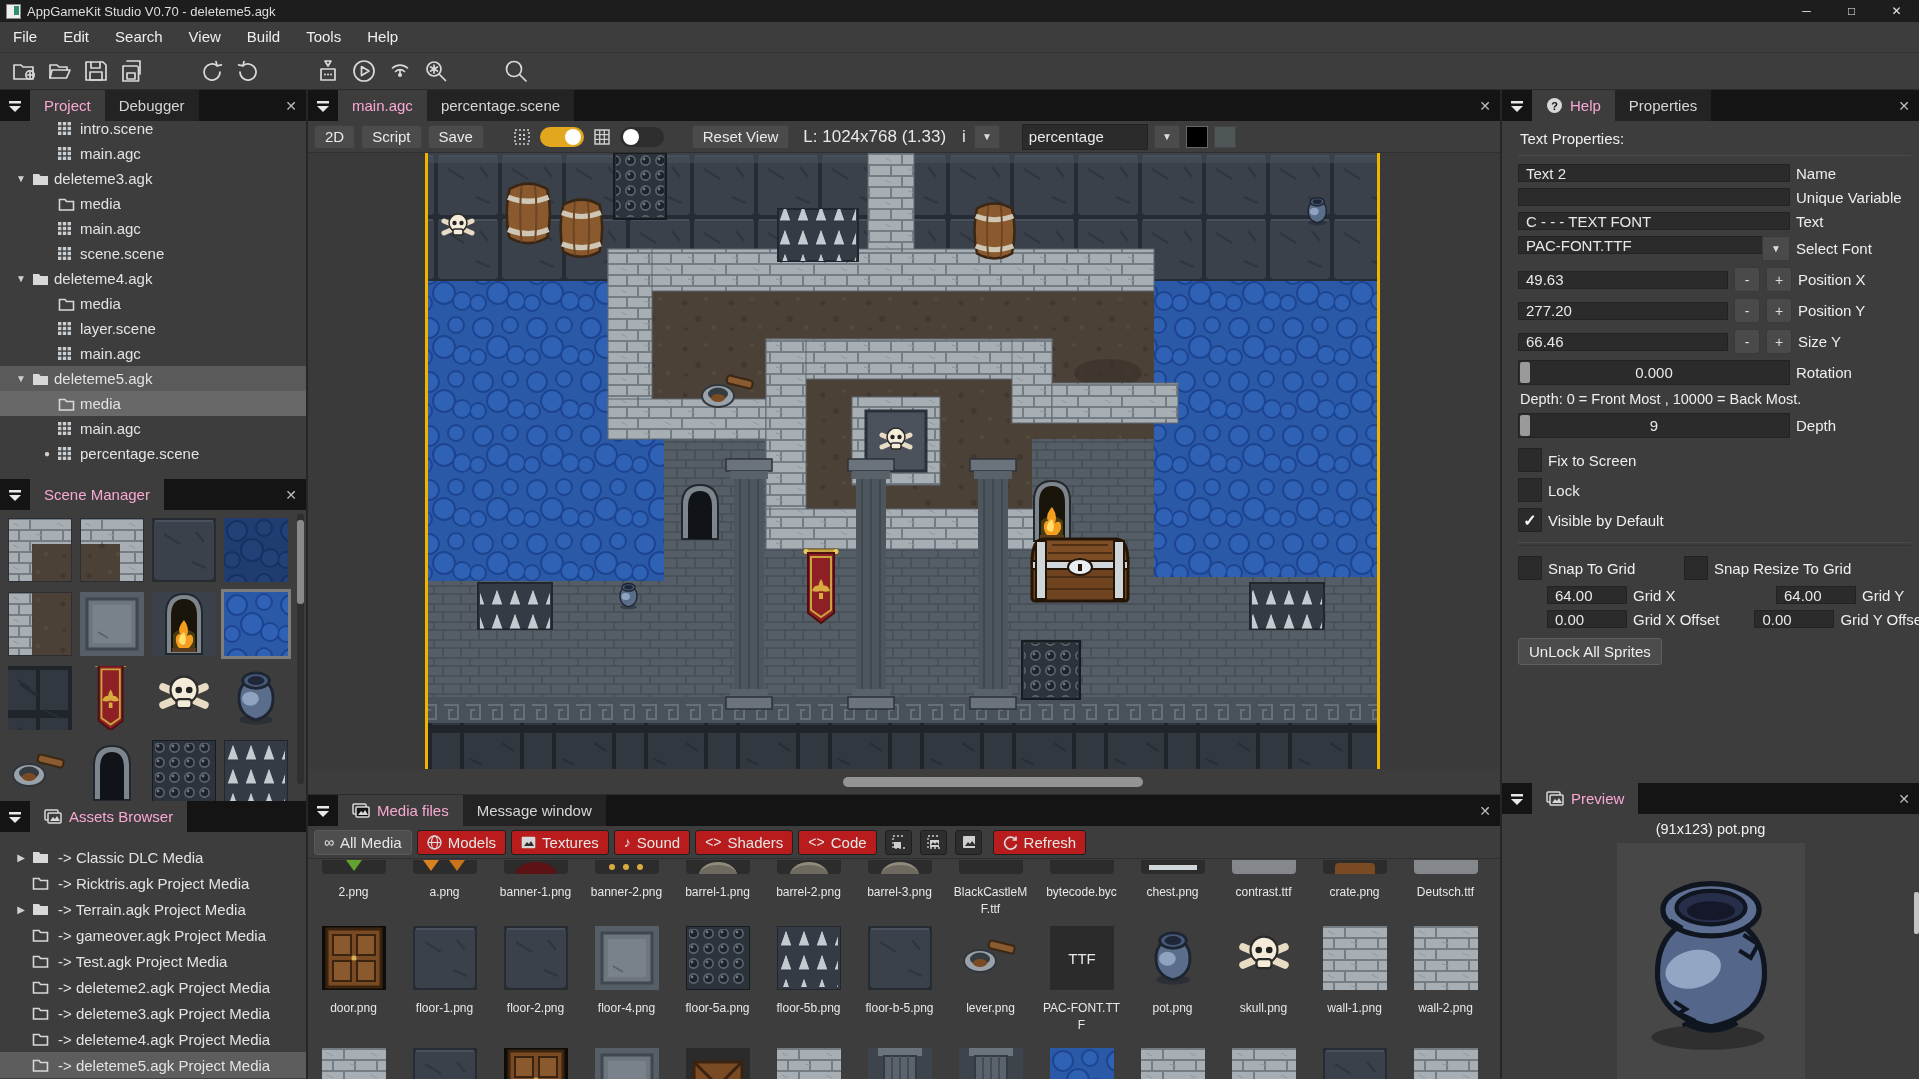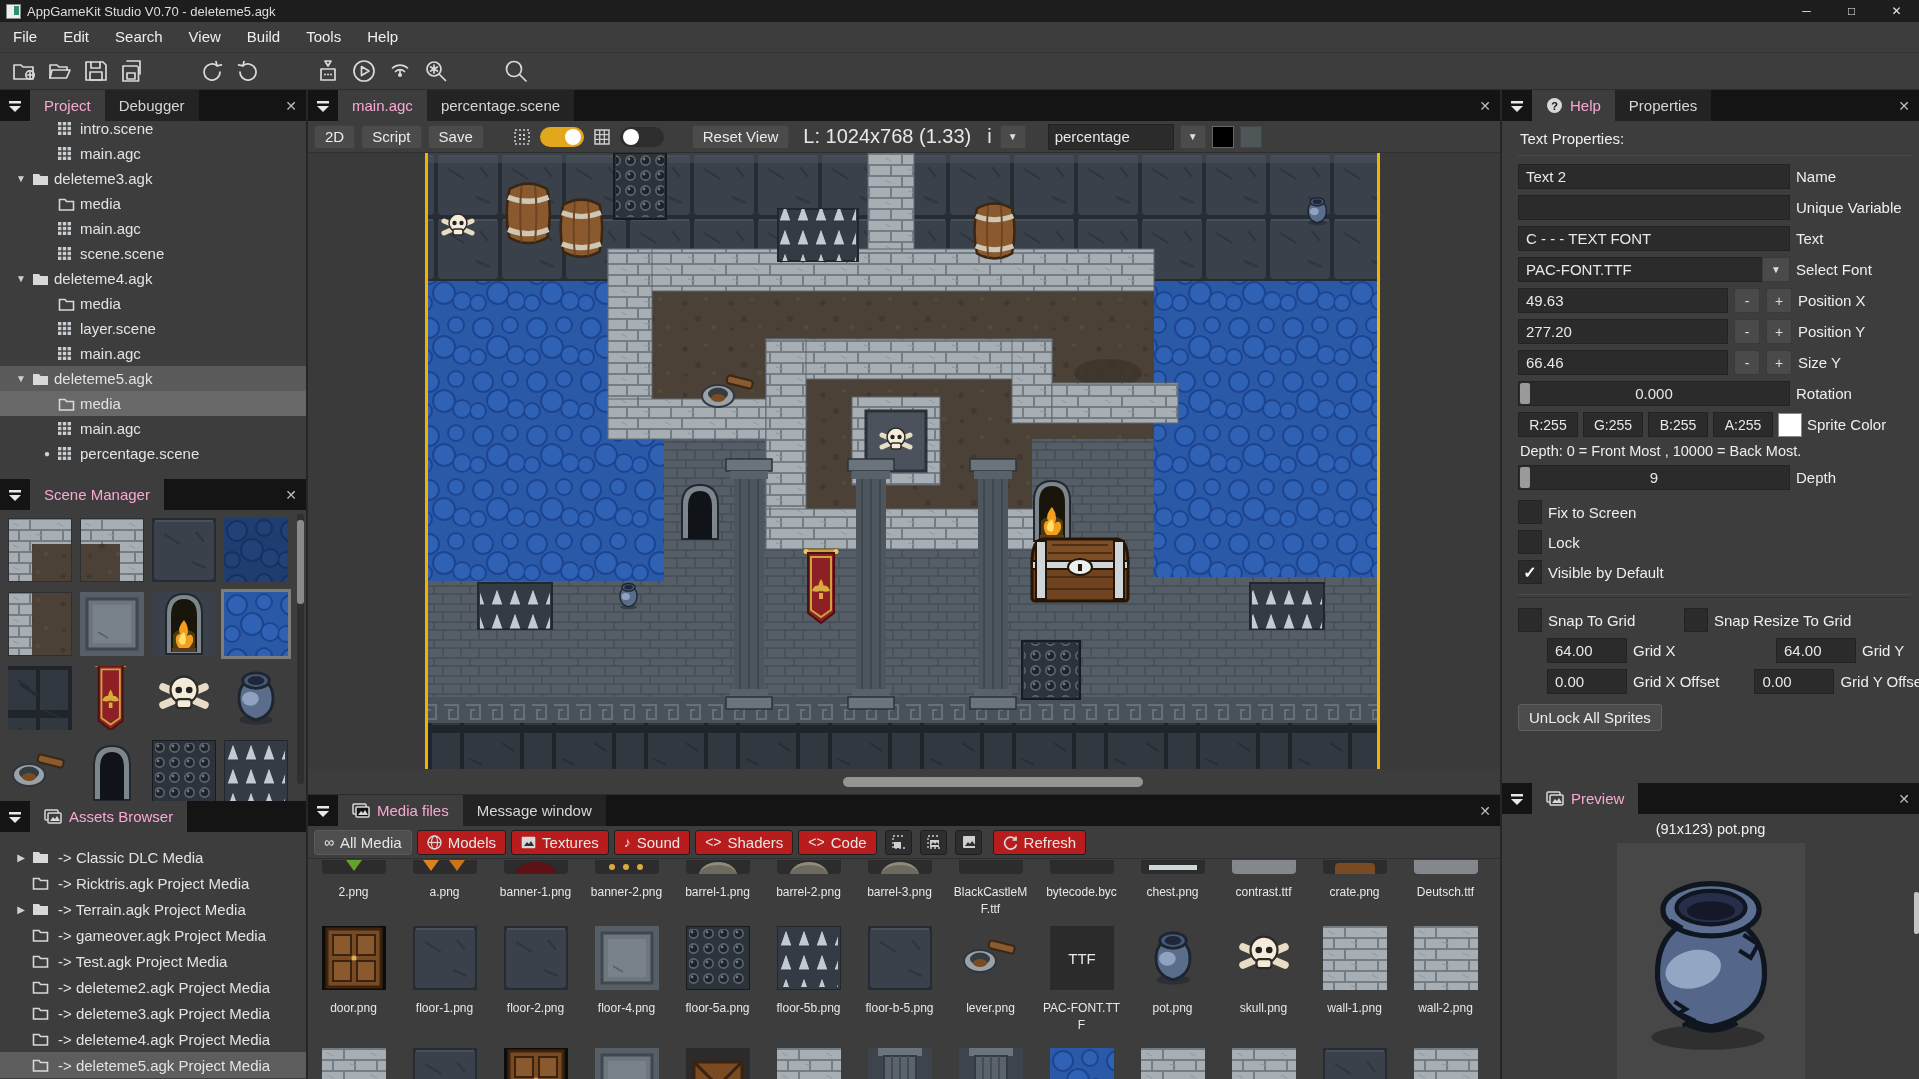--- a/index.html
+++ b/index.html
@@ -60,21 +60,21 @@
   
   .scntb{height:31px;flex:0 0 31px;background:#3d3d3d;display:flex;align-items:center;border-bottom:1px solid #303030;padding-left:6px;gap:6px;}
   .sbtn{background:#4b4b4b;border:1px solid #404040;border-radius:3px;color:#eaeaea;font-size:15px;height:24px;padding:0 10px;}
   .ibtn{background:transparent;border:none;color:#cfcfcf;height:24px;display:flex;align-items:center;padding:0 2px;}
   .toggle{width:44px;height:20px;border-radius:10px;position:relative;border:none;}
   .toggle.on{background:#e2a71c;}
   .toggle.off{background:#2d2d2d;}
   .toggle .knob{position:absolute;top:2px;width:16px;height:16px;border-radius:50%;background:#fff;}
   .toggle.on .knob{right:3px;}
   .toggle.off .knob{left:3px;}
-  .reslabel{color:#e8e8e8;font-size:20px;padding:0 8px;}
+  .reslabel{color:#e8e8e8;font-size:17px;padding:0 8px;}
   .scombo{background:#2b2b2b;border:1px solid #222;color:#e8e8e8;height:24px;width:112px;font-size:15px;padding:0 6px;font-family:"Liberation Sans",sans-serif;}
   .dropbtn{width:26px;height:24px;background:#4b4b4b;border:1px solid #404040;color:#ddd;font-size:10px;}
   .swatch{width:22px;height:22px;border:1px solid #666;}
   .canvas{height:616px;flex:0 0 616px;background:#3a3a3a;position:relative;overflow:hidden;}
   .canvas svg{display:block;}
   .hscrollzone{height:25px;flex:0 0 25px;background:#3d3d3d;position:relative;border-bottom:1px solid #2c2c2c;}
   .hthumb{position:absolute;top:8px;left:535px;width:300px;height:10px;background:#949494;border-radius:5px;}
   
   .mediafilter{height:32px;flex:0 0 32px;background:#3d3d3d;display:flex;align-items:center;gap:5px;padding-left:6px;border-bottom:1px solid #303030;}
   .fbtn{background:#b91c1c;border:1px solid #1f1f1f;border-radius:3px;color:#e6e6e6;font-size:15px;height:25px;display:flex;align-items:center;gap:6px;padding:0 9px;}
@@ -96,21 +96,21 @@
   .sliv-red::after{content:"";position:absolute;left:12px;top:2px;width:40px;height:22px;border-radius:50%;background:#5d1216;}
   .sliv-gold::after{content:"";position:absolute;left:14px;top:4px;width:6px;height:6px;border-radius:50%;background:#d9ab3f;box-shadow:14px 0 0 #d9ab3f,28px 0 0 #d9ab3f;}
   .sliv-barrel::after{content:"";position:absolute;left:13px;top:2px;width:38px;height:24px;border-radius:50% 50% 0 0;background:#6e6a60;border-top:3px solid #918b7c;}
   .sliv-chest::after{content:"";position:absolute;left:8px;top:5px;width:48px;height:5px;background:#cfd6da;}
   .sliv-light{background:#84888d;}
   .sliv-crate::after{content:"";position:absolute;left:12px;top:3px;width:40px;height:16px;border-radius:4px;background:#7a4a22;}
   
   .props{flex:0 0 662px;height:662px;background:#3d3d3d;overflow:hidden;padding:6px 8px 0 16px;box-sizing:border-box;}
   .phead{font-size:15px;color:#f0f0f0;padding:3px 0 8px 2px;border-bottom:1px solid #4a4a4a;margin-bottom:8px;}
   .prow{display:flex;align-items:center;margin-bottom:6px;gap:6px;}
-  .pinput{background:#2b2b2b;border:1px solid #232323;color:#e8e8e8;height:25px;font-size:15px;padding:0 7px;font-family:"Liberation Sans",sans-serif;box-sizing:border-box;}
+  .pinput{background:#2b2b2b;border:1px solid #232323;color:#e8e8e8;height:18px;font-size:15px;padding:0 7px;font-family:"Liberation Sans",sans-serif;box-sizing:border-box;}
   .w272{width:272px;}
   .w210{width:210px;}
   .plabel{font-size:15px;color:#eeeeee;white-space:nowrap;}
   .stepbtn{width:26px;height:25px;background:#4a4a4a;border:1px solid #3a3a3a;border-radius:3px;color:#ddd;font-size:14px;line-height:1;}
   .fontrow{width:272px;display:flex;}
   .fontrow .pinput{flex:1;border-right:none;}
   .fontarrow{width:28px;height:25px;background:#4a4a4a;border:1px solid #3a3a3a;color:#ddd;font-size:10px;}
   .slider{width:272px;height:25px;background:#2b2b2b;border:1px solid #232323;position:relative;display:flex;align-items:center;justify-content:center;font-size:15px;color:#e8e8e8;box-sizing:border-box;text-align:center;}
   .shandle{position:absolute;left:1px;top:1px;width:10px;height:21px;background:#9a9a9a;border-radius:2px;}
   .cbox{background:#2b2b2b;border:1px solid #232323;color:#e8e8e8;height:25px;font-size:14px;display:flex;align-items:center;justify-content:center;width:60px;box-sizing:border-box;}
@@ -1375,28 +1375,20 @@
           <button class="stepbtn">+</button>
           <span class="plabel">Size Y</span>
         </div>
         <div class="prow">
           <span class="slider">
             <span class="shandle"></span>
             <span>0.000</span>
           </span>
           <span class="plabel">Rotation</span>
         </div>
-        <div class="prow" style="gap:5px">
-          <span class="cbox">R:255</span>
-          <span class="cbox">G:255</span>
-          <span class="cbox">B:255</span>
-          <span class="cbox">A:255</span>
-          <button class="cswatch" style="background:#ffffff"></button>
-          <span class="plabel">Sprite Color</span>
-        </div>
         <div class="pnote">Depth: 0 = Front Most , 10000 = Back Most.</div>
         <div class="prow">
           <span class="slider">
             <span class="shandle"></span>
             <span>9</span>
           </span>
           <span class="plabel">Depth</span>
         </div>
         <div class="prow" style="margin-top:10px">
           <span class="cbx"></span>

